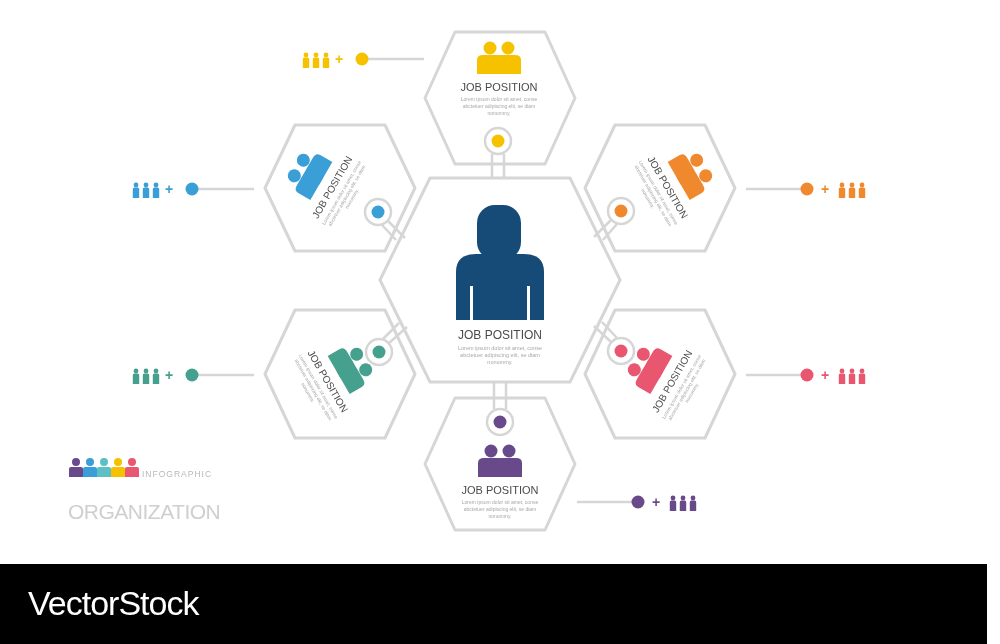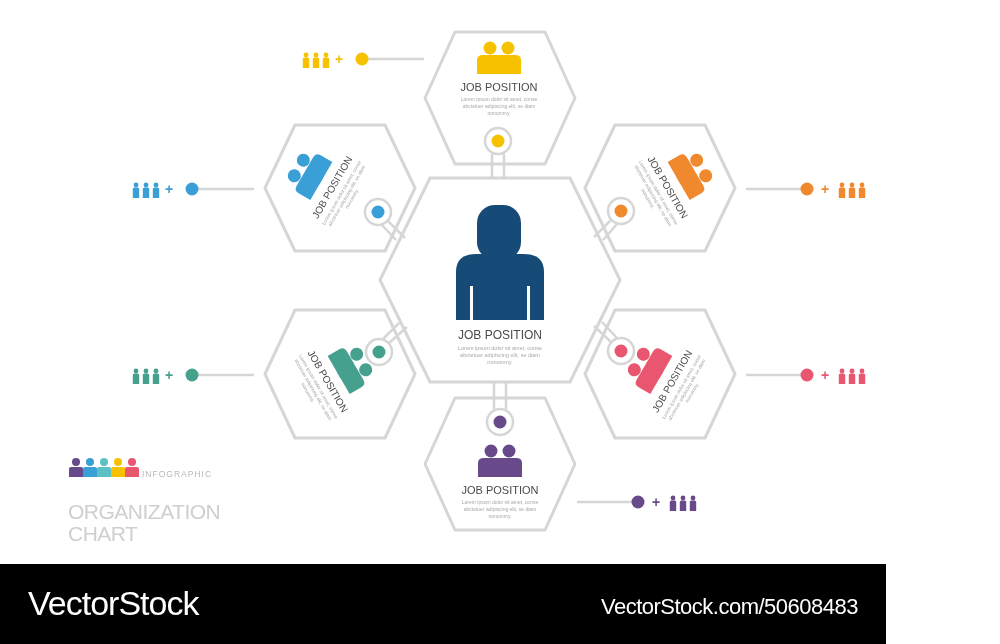--- a/index.html
+++ b/index.html
@@ -1,19 +1,19 @@
 <!DOCTYPE html>
 <html><head>
 <meta charset="utf-8">
 <style>
   html, body { margin:0; padding:0; }
   body { width:1000px; height:644px; background:#ffffff; position:relative; overflow:hidden; font-family:"Liberation Sans", sans-serif; }
   #stage { position:absolute; left:0; top:0; width:1000px; height:564px; }
   svg text { font-family:"Liberation Sans", sans-serif; }
-  .footer { position:absolute; left:0; top:564px; width:886px; height:80px; background:#000; }
+  .footer { position:absolute; left:0; top:564px; width:987px; height:80px; background:#000; }
   .footer .brand { position:absolute; left:28px; top:20px; color:#fff; font-size:34px; letter-spacing:-1px; font-family:"Liberation Sans", sans-serif; }
   .footer .ref { position:absolute; right:28px; top:30px; color:#fff; font-size:22px; letter-spacing:-0.5px; font-family:"Liberation Sans", sans-serif; }
   .title-block { position:absolute; left:68px; top:455px; }
   .title-block .sub { position:absolute; left:74px; top:14px; font-size:8.5px; color:#b8b8b8; letter-spacing:1px; }
   .title-block .t1 { font-size:21px; color:#cfcfcf; letter-spacing:-0.5px; line-height:22px; margin-top:20px; }
   .title-block .t2 { font-size:21px; color:#cfcfcf; letter-spacing:-0.5px; line-height:22px; }
 </style>
 </head>
 <body>
 
@@ -211,19 +211,17 @@
         <circle cx="0" cy="-7" r="4"></circle>
         <path d="M-7,8 L-7,0 Q-7,-2 -5,-2 L5,-2 Q7,-2 7,0 L7,8Z"></path>
       </g>
     <g transform="translate(64,14)" fill="#e8566f">
         <circle cx="0" cy="-7" r="4"></circle>
         <path d="M-7,8 L-7,0 Q-7,-2 -5,-2 L5,-2 Q7,-2 7,0 L7,8Z"></path>
       </g>
   </svg>
   <span class="sub">INFOGRAPHIC</span>
   <div class="t1">ORGANIZATION</div>
-  <div class="t2">CHART</div>
 </div>
 
 <div class="footer">
   <div class="brand">VectorStock</div>
-  <div class="ref">VectorStock.com/50608483</div>
 </div>
 
 </body></html>

